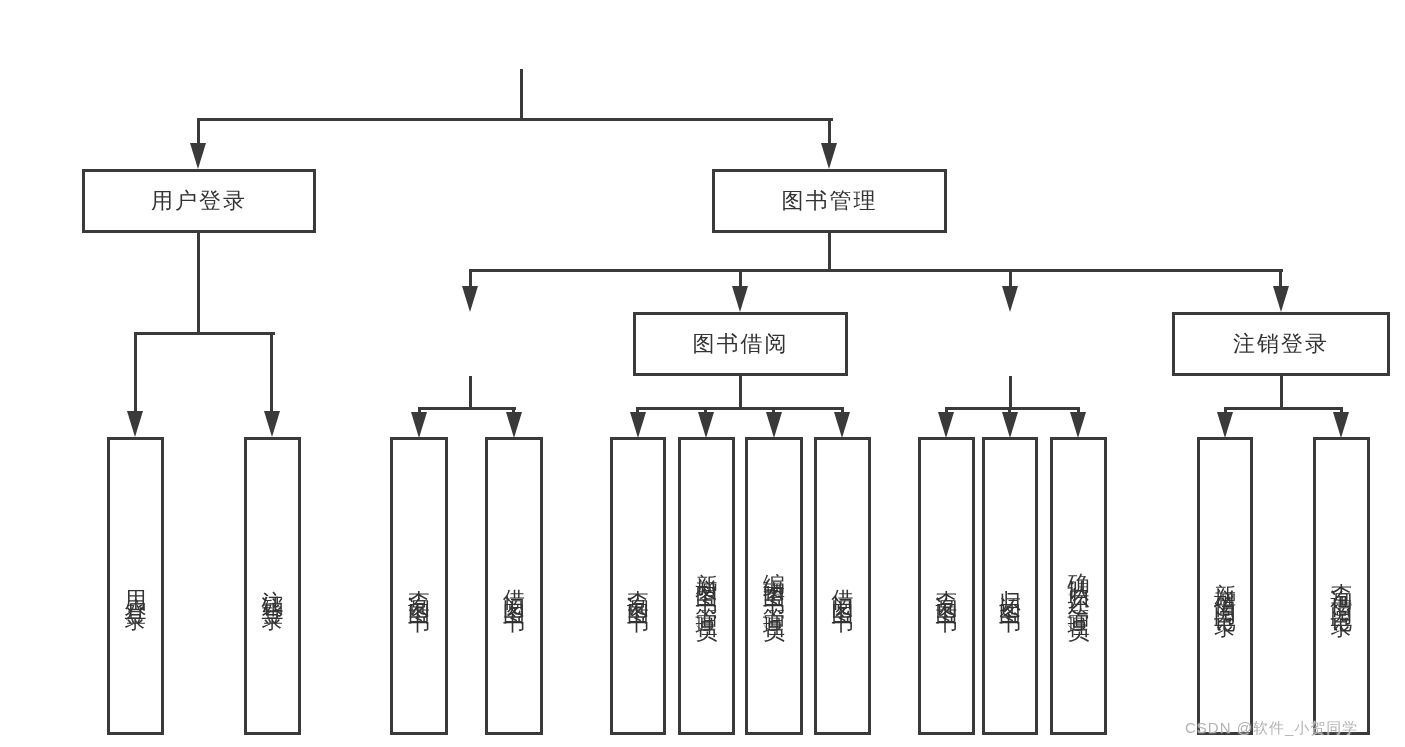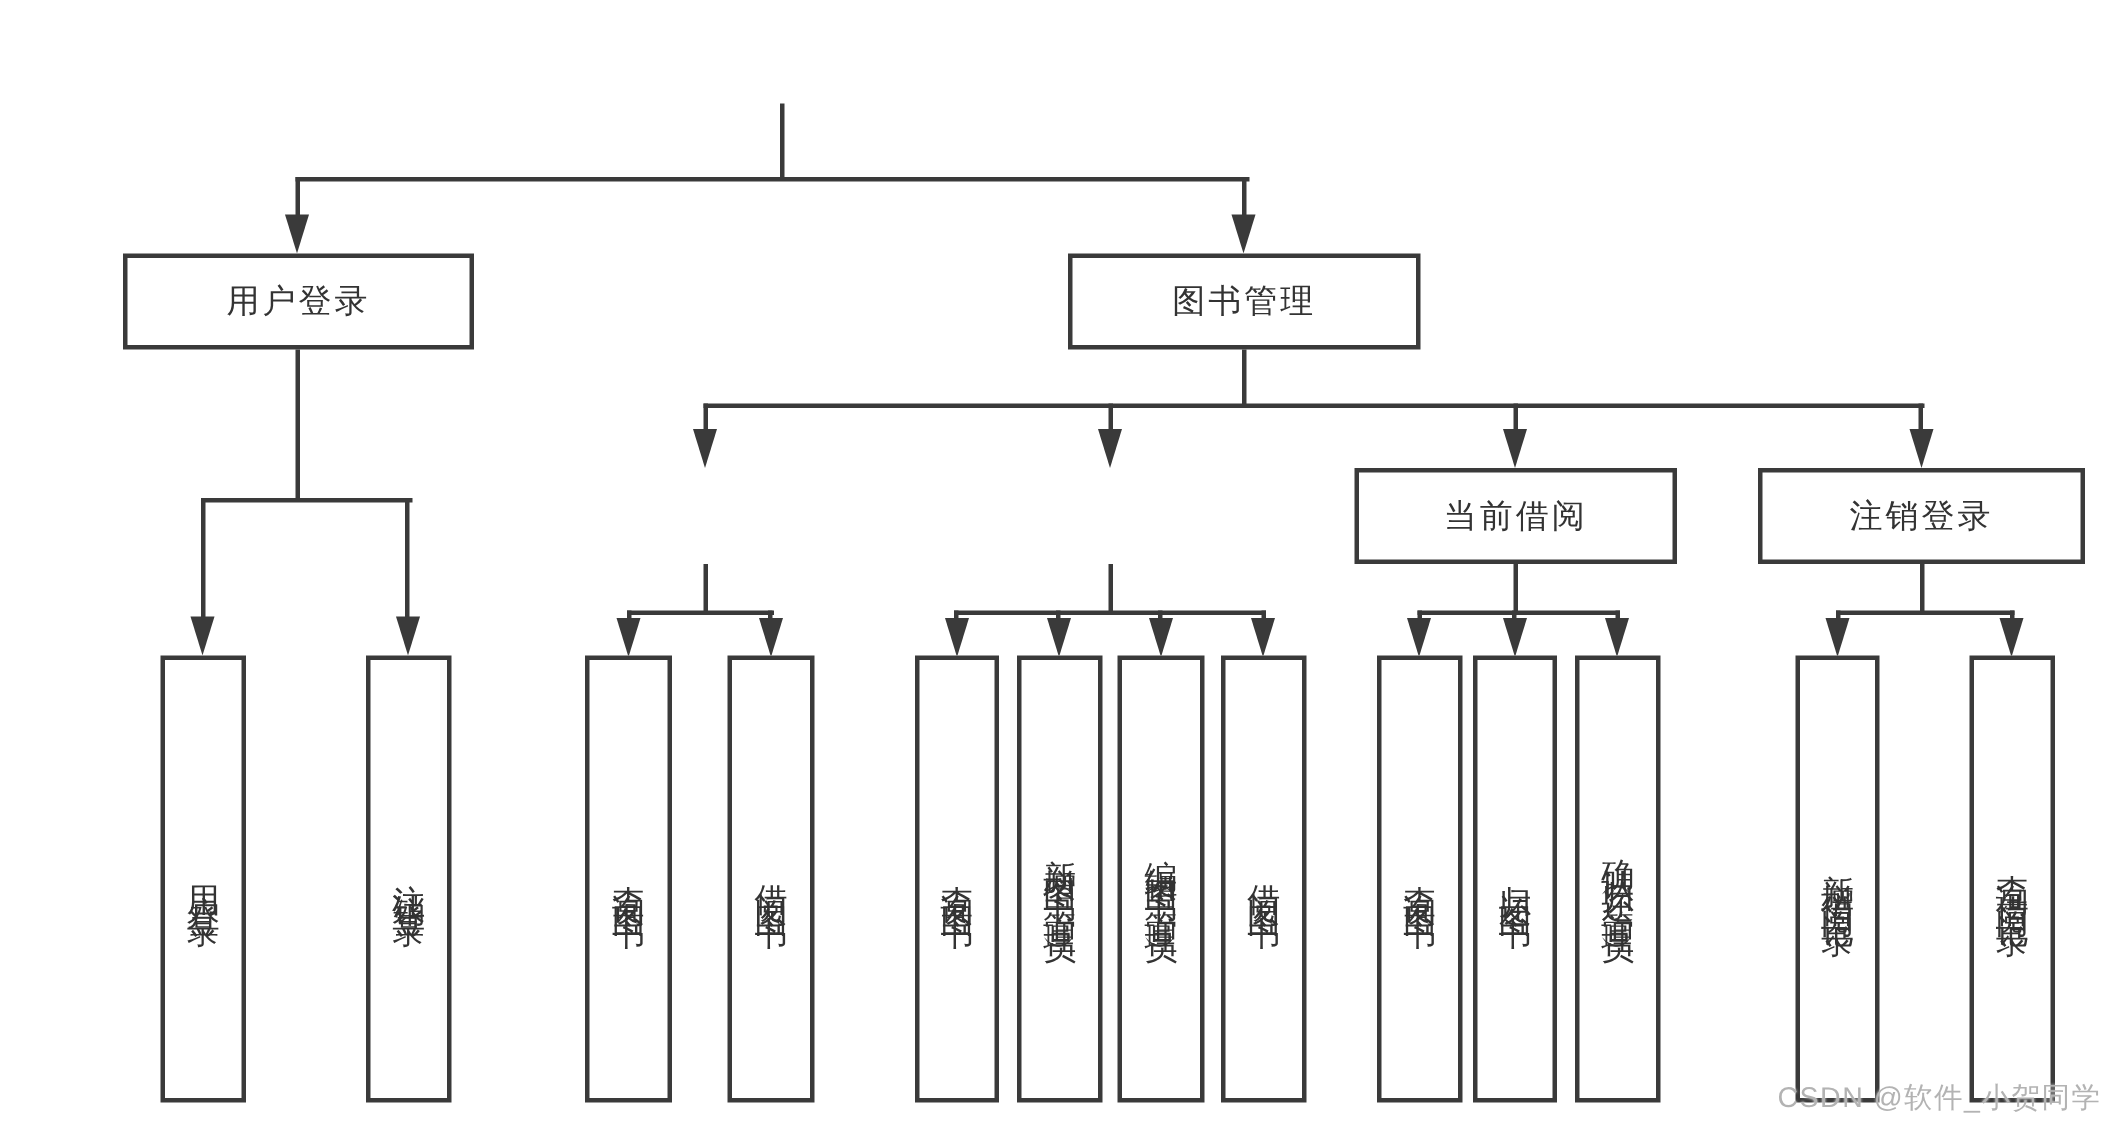--- a/index.html
+++ b/index.html
@@ -25,21 +25,21 @@
     writing-mode:vertical-rl;line-height:1;letter-spacing:7px;font-size:22px;
   }
   .hline,.vline{position:absolute;background:var(--line);}
   .arrow{
     position:absolute;width:0;height:0;
     border-left:8px solid transparent;border-right:8px solid transparent;
     border-top:26px solid var(--line);
   }
   .watermark{
     position:absolute;left:1185px;top:719px;z-index:5;
-    color:var(--watermark);font-size:19px;letter-spacing:1px;white-space:nowrap;
+    color:var(--watermark);font-size:15px;letter-spacing:1px;white-space:nowrap;
     text-shadow:0 0 2px #ffffff;
   }
 </style>
 </head>
 <body>
 
 <div class="canvas">
 
 
   <div class="vline" style="left:520px;top:69px;width:3px;height:51px"></div>
@@ -67,22 +67,22 @@
   <div class="hline" style="left:469px;top:269px;width:814px;height:3px"></div>
   <div class="vline" style="left:469px;top:269px;width:3px;height:21px"></div>
   <div class="arrow" style="left:462px;top:286px"></div>
   <div class="vline" style="left:739px;top:269px;width:3px;height:21px"></div>
   <div class="arrow" style="left:732px;top:286px"></div>
   <div class="vline" style="left:1009px;top:269px;width:3px;height:21px"></div>
   <div class="arrow" style="left:1002px;top:286px"></div>
   <div class="vline" style="left:1279px;top:269px;width:3px;height:21px"></div>
   <div class="arrow" style="left:1273px;top:286px"></div>
 
-  <div class="node" style="left:903px;top:312px;width:215px;height:64px">
-    <span>当前借阅</span>
+  <div class="node" style="left:633px;top:312px;width:215px;height:64px">
+    <span>图书借阅</span>
   </div>
   <div class="node" style="left:1172px;top:312px;width:218px;height:64px">
     <span>注销登录</span>
   </div>
 
   <div class="vline" style="left:469px;top:376px;width:3px;height:33px"></div>
   <div class="hline" style="left:418px;top:407px;width:98px;height:3px"></div>
   <div class="vline" style="left:418px;top:407px;width:3px;height:8px"></div>
   <div class="arrow" style="left:411px;top:412px"></div>
   <div class="vline" style="left:512px;top:407px;width:3px;height:8px"></div>

